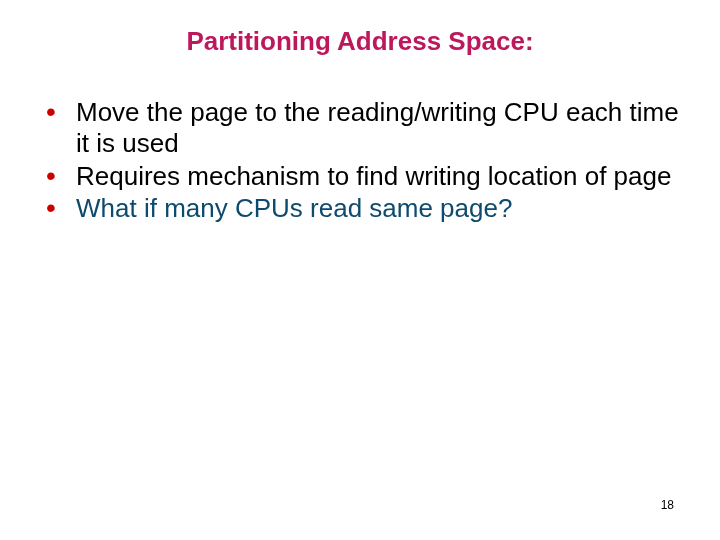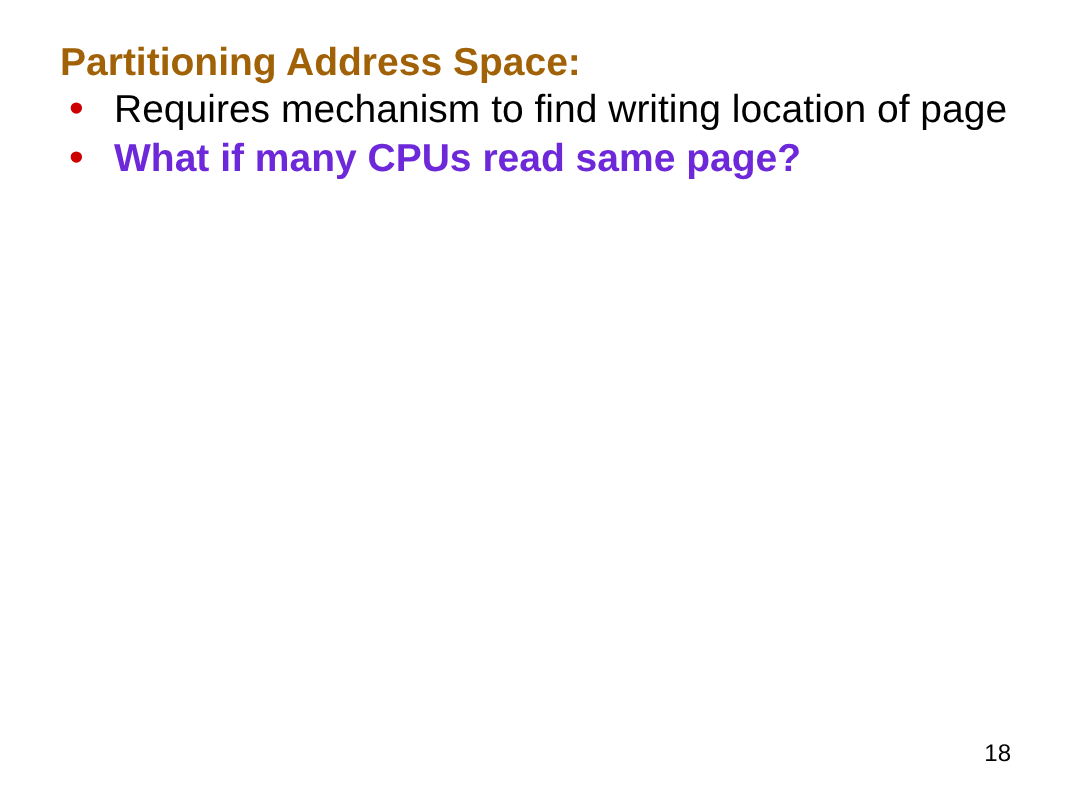--- a/index.html
+++ b/index.html
@@ -9,26 +9,27 @@
     font-family: Verdana, Tahoma, Arial, sans-serif;
     position: relative;
   }
   .slide {
     width: 720px;
     height: 540px;
     padding: 20px 40px 20px 40px;
     position: relative;
   }
   .title {
-    text-align: left;
+    text-align: center;
     font-weight: bold;
-    color: #a16207;
+    color: #be185d;
     font-size: 26px;
     line-height: 1.2;
     margin-top: 6px;
+    margin-bottom: 40px;
   }
   .bullets {
     list-style: none;
     color: #000000;
     font-size: 26px;
     line-height: 1.18;
     padding-left: 0;
   }
   .bullets li {
     position: relative;
@@ -38,42 +39,45 @@
   .bullets li::before {
     content: "•";
     position: absolute;
     left: 6px;
     top: 0;
     color: #cc0000;
     font-size: 28px;
     line-height: 1.1;
   }
   .bold-red {
-    font-weight: bold;
-    color: #6d28d9;
+    font-weight: normal;
+    color: #0c4a6e;
   }
   .page-num {
     position: absolute;
     bottom: 28px;
     right: 46px;
-    font-size: 16px;
+    font-size: 12px;
     color: #000000;
     font-family: Verdana, Arial, sans-serif;
   }
 </style>
 </head>
 <body>
 
 <div class="slide">
   <div class="title">
     <span>Partitioning Address Space:</span><br>
   </div>
 
   <ul class="bullets">
     <li>
+      <span>Move the page to the reading/writing CPU each time it is used</span>
+    </li>
+    <li>
       <span>Requires mechanism to find writing location of page</span>
     </li>
     <li>
       <span class="bold-red">What if many CPUs read same page?</span>
     </li>
   </ul>
 
   <div class="page-num">18</div>
 </div>
 

